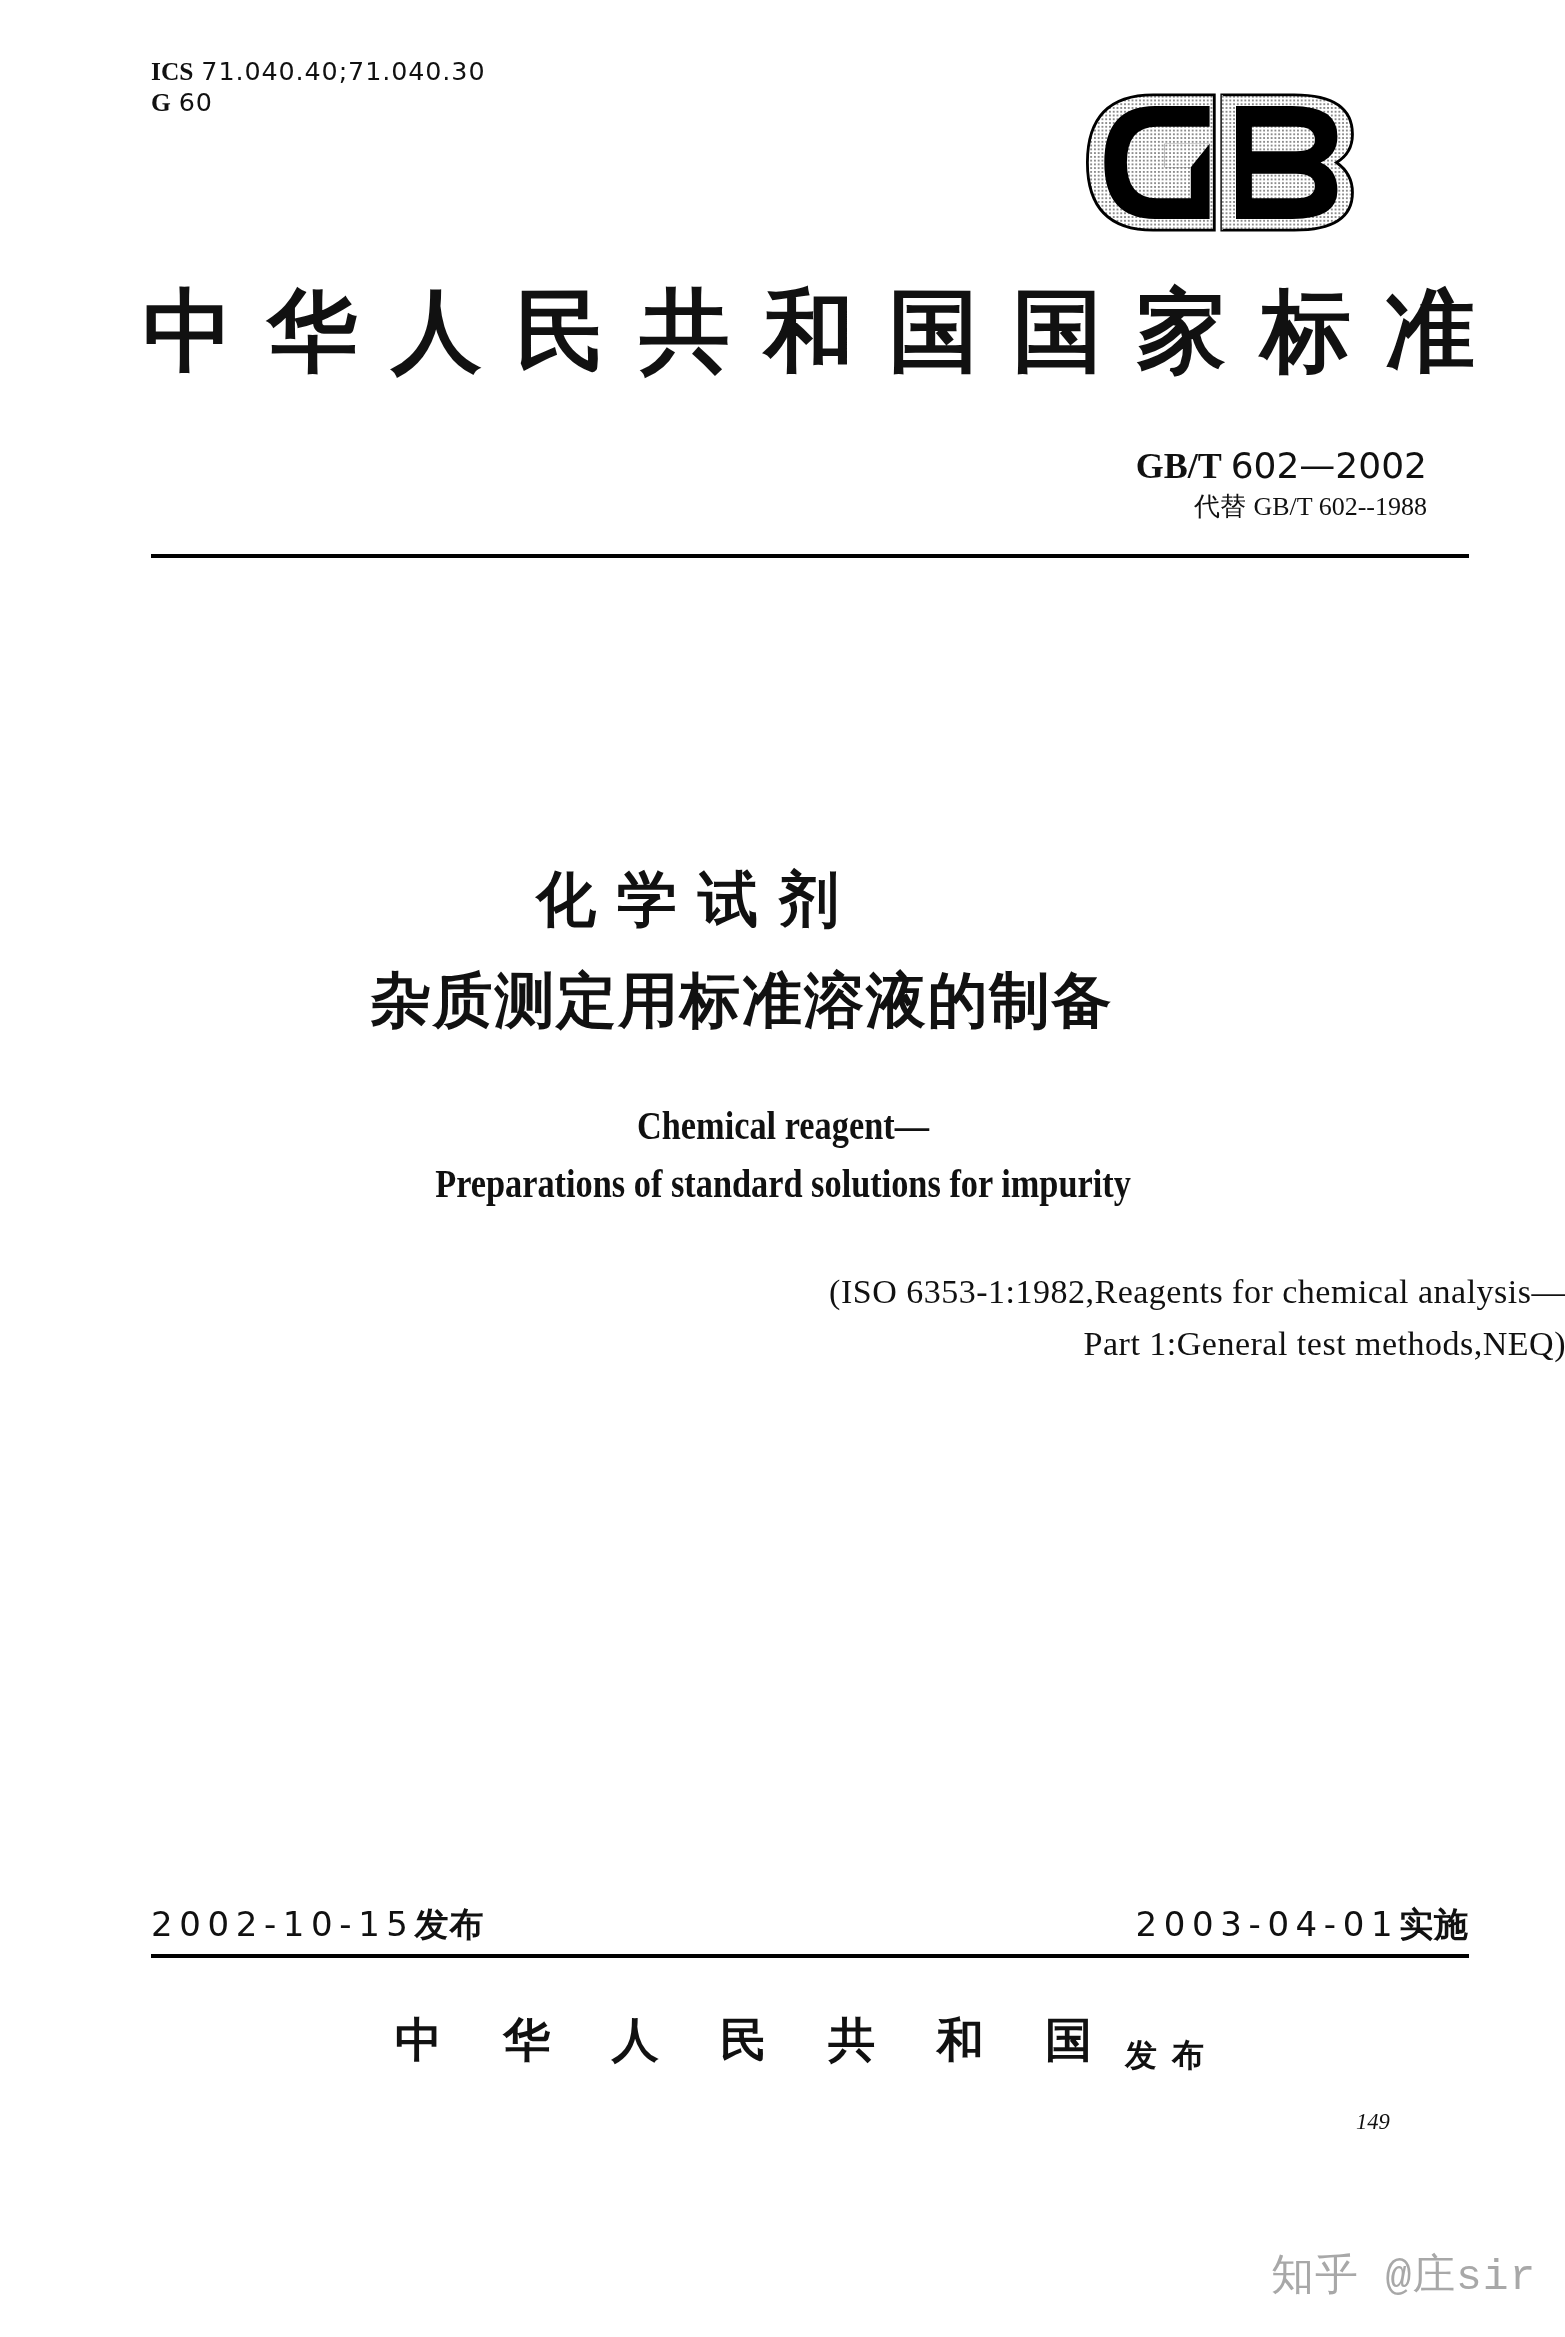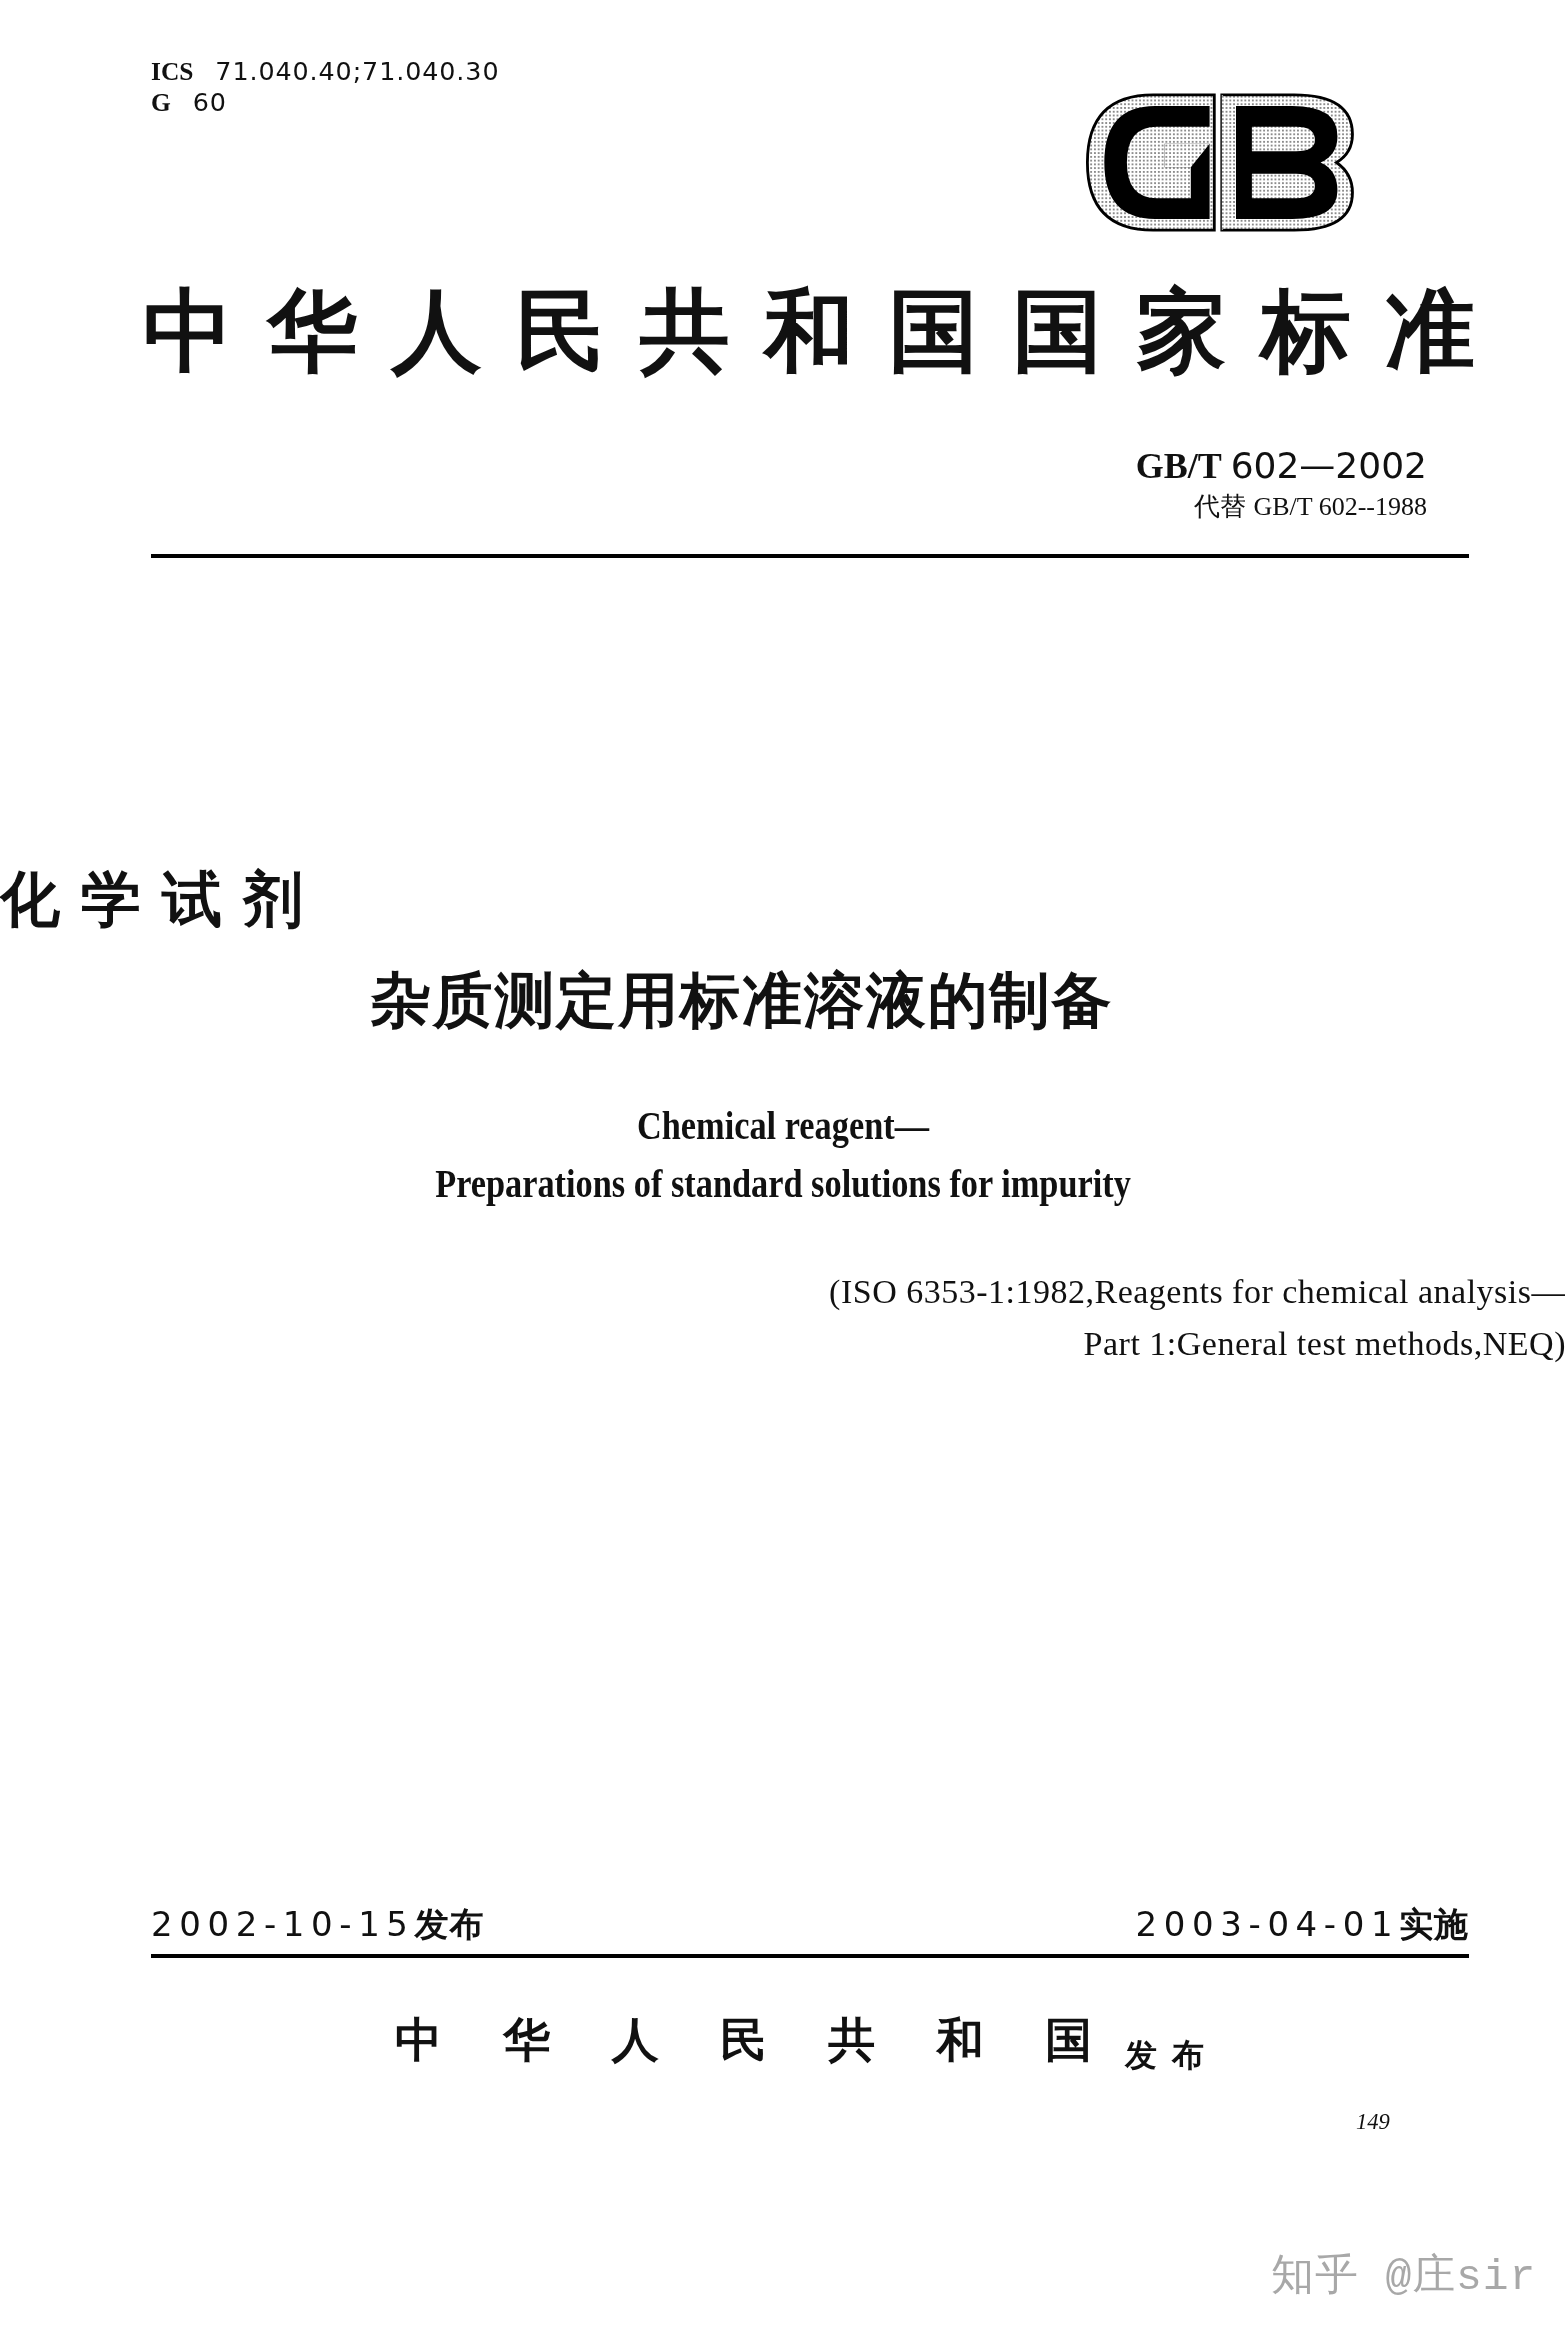--- a/index.html
+++ b/index.html
@@ -1,38 +1,38 @@
 <!DOCTYPE html>
 <html style="font-size:15px"><head>
 <meta charset="utf-8">
 <style>
   html, body { margin: 0; padding: 0; background: #ffffff; }
   body { width: 1566px; height: 2337px; position: relative; overflow: hidden; color: #111; }
   .abs { position: absolute; white-space: nowrap; }
 
   .ics { left: 151px; top: 56px; font-size: 25.4px; line-height: 31px; }
-  .ics b { font-family: "Liberation Serif", serif; font-weight: bold; margin-right: 22px; }
+  .ics b { font-family: "Liberation Serif", serif; font-weight: bold; margin-right: 8px; }
   .ics .num { font-family: "DejaVu Sans", sans-serif; letter-spacing: 0.9px; }
 
   .logo { left: 1078px; top: 87px; width: 282px; height: 151px; }
 
   .main-title { left: 143px; top: 278px; width: 1332px; font-family: "DejaVu Serif", "Liberation Serif", serif;
     font-size: 90px; font-weight: bold; display: flex; justify-content: space-between; line-height: 104px; }
 
   .std-no { right: 139px; top: 444px; font-size: 36px; text-align: right; line-height: 43px; }
   .std-no b { font-family: "Liberation Serif", serif; font-weight: bold; }
   .std-no .sn { font-family: "DejaVu Sans", sans-serif; font-weight: normal; }
   .replace { right: 139px; top: 490px; font-size: 26px; line-height: 32px; font-family: "Liberation Serif", serif; }
   .replace .zh { font-family: "DejaVu Sans", sans-serif; margin-right: 7.5px; }
 
   .rule { height: 3.8px; background: #000; }
   .rule1 { left: 151px; top: 554px; width: 1318px; }
   .rule2 { left: 151px; top: 1954px; width: 1318px; }
 
-  .cn-title1 { left: 0; width: 1396px; top: 862px; font-family: "DejaVu Sans", sans-serif;
+  .cn-title1 { left: 0; width: 1396px; top: 862px; text-align: center; font-family: "DejaVu Sans", sans-serif;
     font-weight: bold; font-size: 60px; letter-spacing: 21px; line-height: 75px; }
   .cn-title2 { left: 0; width: 1484px; top: 962px; text-align: center; font-family: "DejaVu Sans", sans-serif;
     font-weight: bold; font-size: 60px; letter-spacing: 1.9px; line-height: 77px; }
 
   .en-title { left: 0; width: 1566px; text-align: center; font-family: "Liberation Serif", serif;
     font-weight: bold; font-size: 39px; line-height: 47px; transform: scaleX(0.88); }
   .en1 { top: 1102px; }
   .en2 { top: 1160px; }
 
   .iso { left: 0; width: 1566px; text-align: right; font-family: "Liberation Serif", serif;

